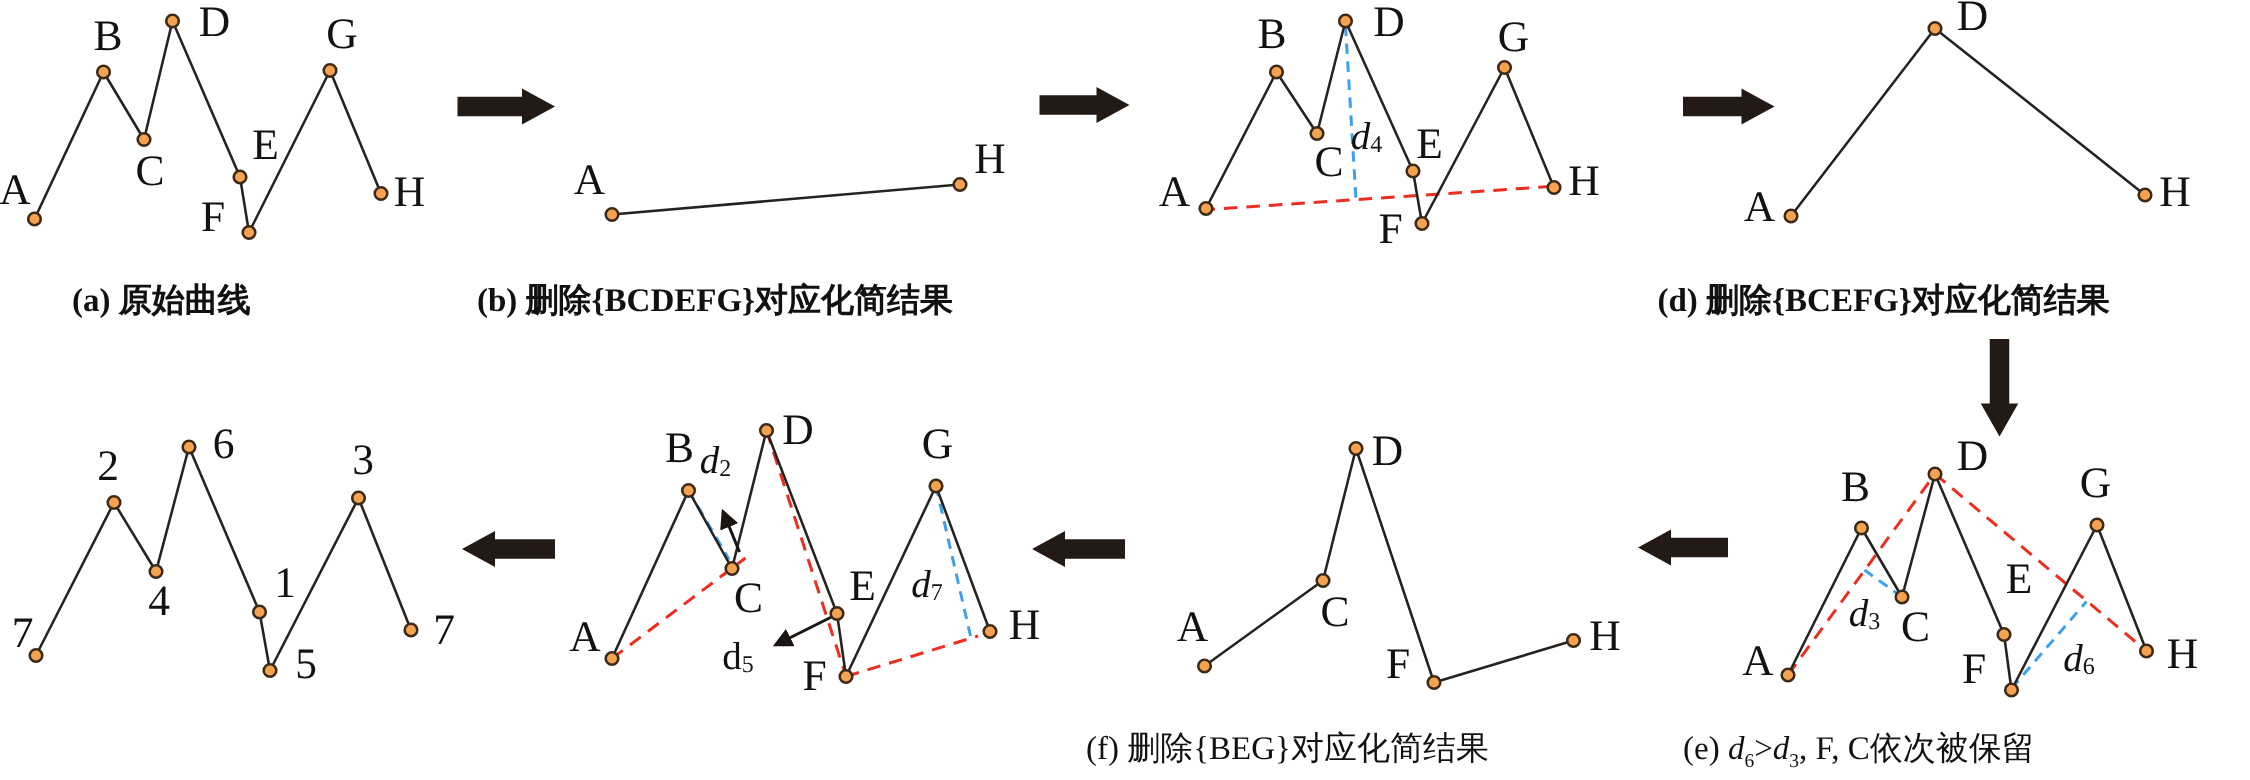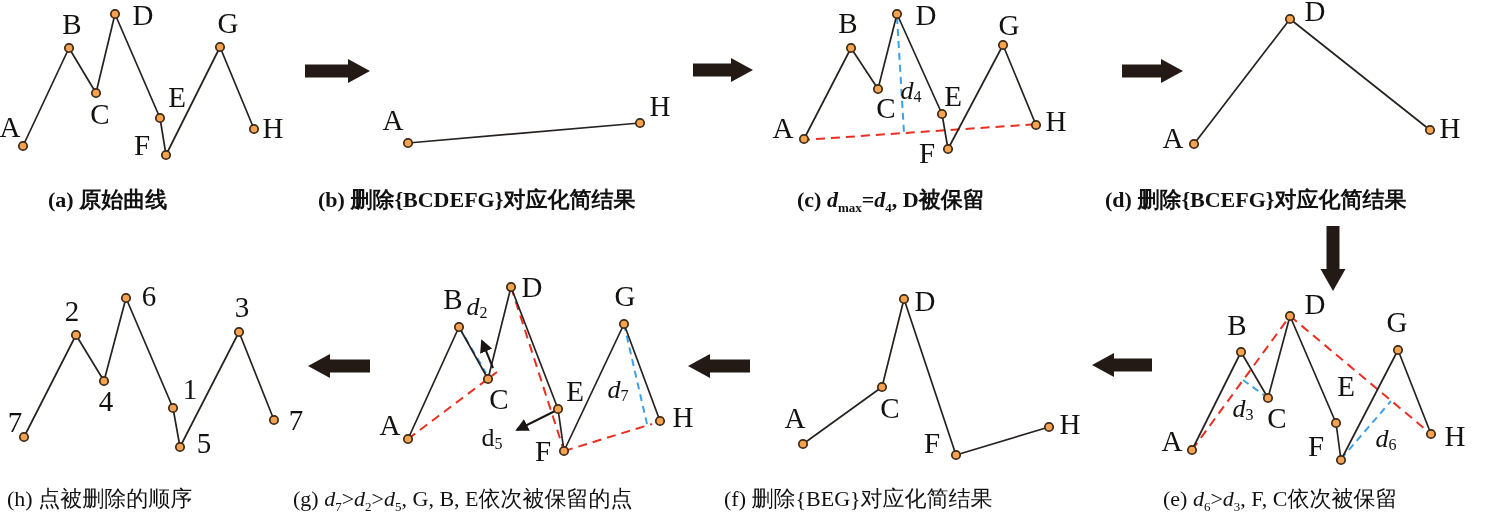--- a/index.html
+++ b/index.html
@@ -200,19 +200,16 @@
     <text class="pl" x="149" y="296" text-anchor="middle" dominant-baseline="central">6</text>
     <text class="pl" x="190" y="389" text-anchor="middle" dominant-baseline="central">1</text>
     <text class="pl" x="204" y="443" text-anchor="middle" dominant-baseline="central">5</text>
     <text class="pl" x="242" y="307" text-anchor="middle" dominant-baseline="central">3</text>
     <text class="pl" x="296" y="420" text-anchor="middle" dominant-baseline="central">7</text>
   </g>
 </svg>
 
   <div class="cap row1" style="left:48px">(a) 原始曲线</div>
   <div class="cap row1" style="left:318px">(b) 删除{BCDEFG}对应化简结果</div>
-  <div class="cap row1" style="left:797px"><span>(c) </span><i>d</i><sub>max</sub><span>=</span><i>d</i><sub>4</sub><span>, D被保留</span></div>
   <div class="cap row1" style="left:1105px">(d) 删除{BCEFG}对应化简结果</div>
-  <div class="cap row2" style="left:7px">(h) 点被删除的顺序</div>
-  <div class="cap row2" style="left:293px"><span>(g) </span><i>d</i><sub>7</sub><span>&gt;</span><i>d</i><sub>2</sub><span>&gt;</span><i>d</i><sub>5</sub><span>, G, B, E依次被保留的点</span></div>
   <div class="cap row2" style="left:724px">(f) 删除{BEG}对应化简结果</div>
-  <div class="cap row2" style="left:1163px"><span>(e) </span><i>d</i><sub>6</sub><span>&gt;</span><i>d</i><sub>3</sub><span>, F, C依次被保留</span></div>
+  <div class="cap row2" style="left:1122px"><span>(e) </span><i>d</i><sub>6</sub><span>&gt;</span><i>d</i><sub>3</sub><span>, F, C依次被保留</span></div>
 </div>
 
 </body></html>

